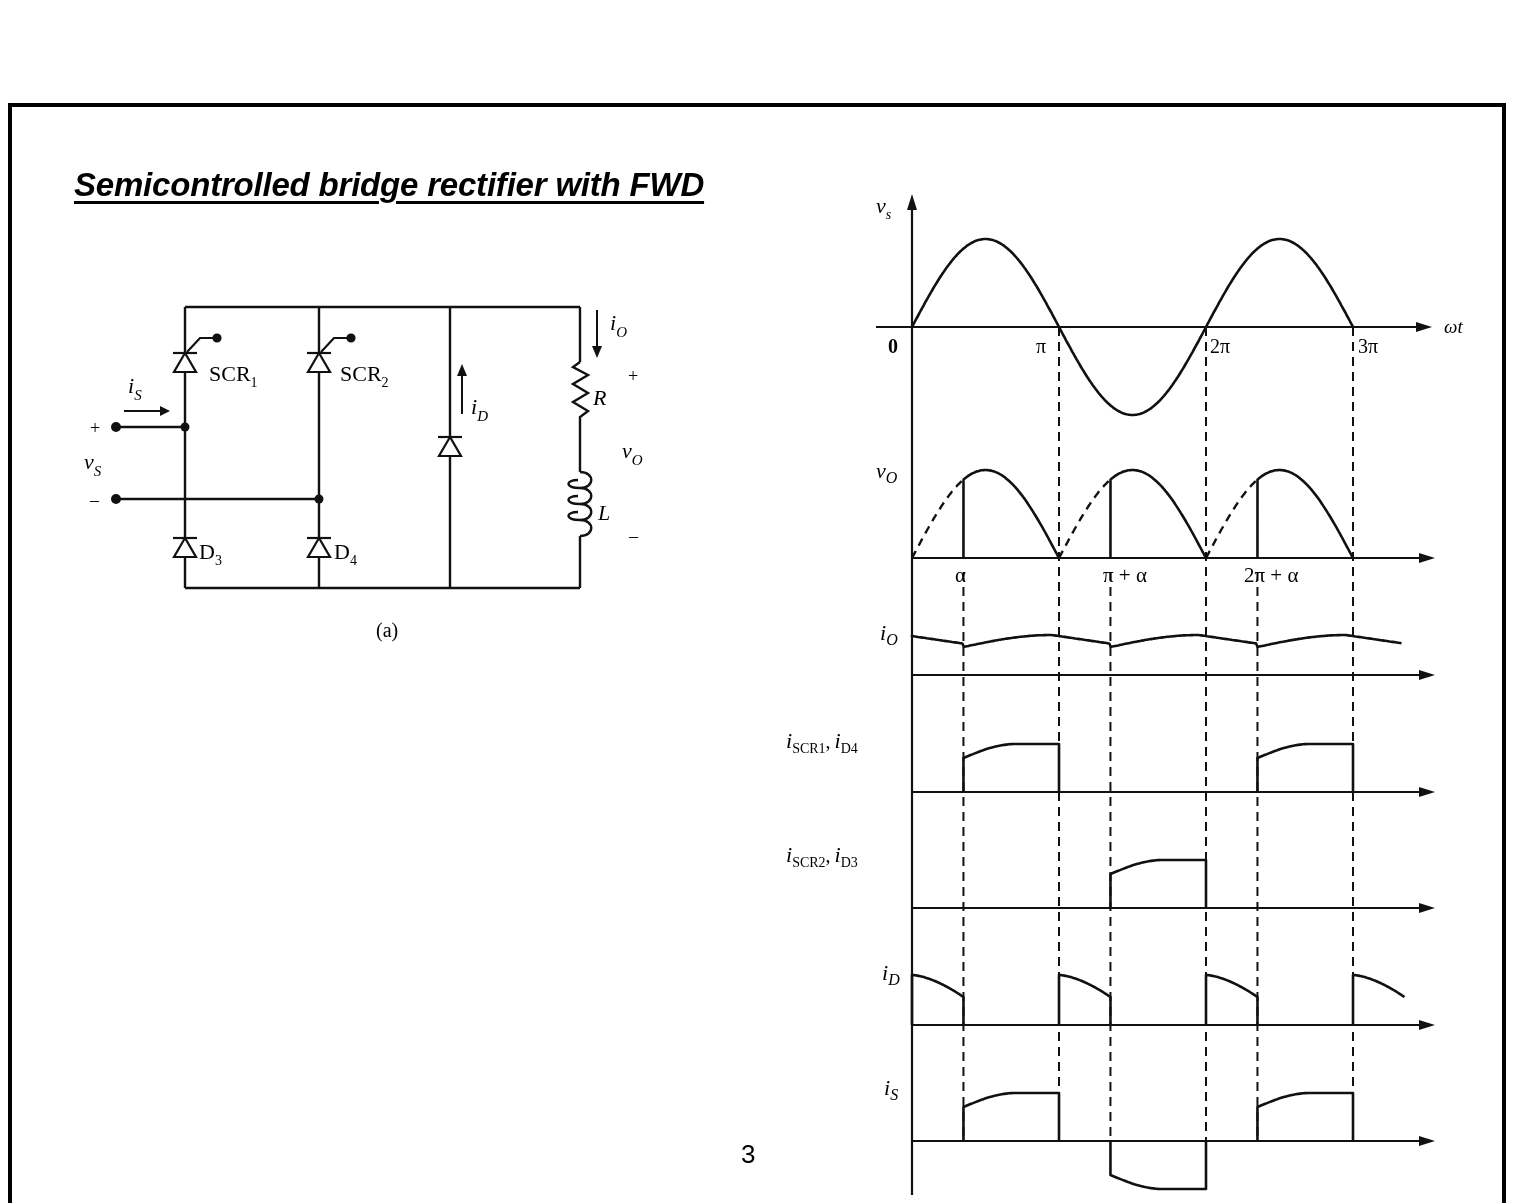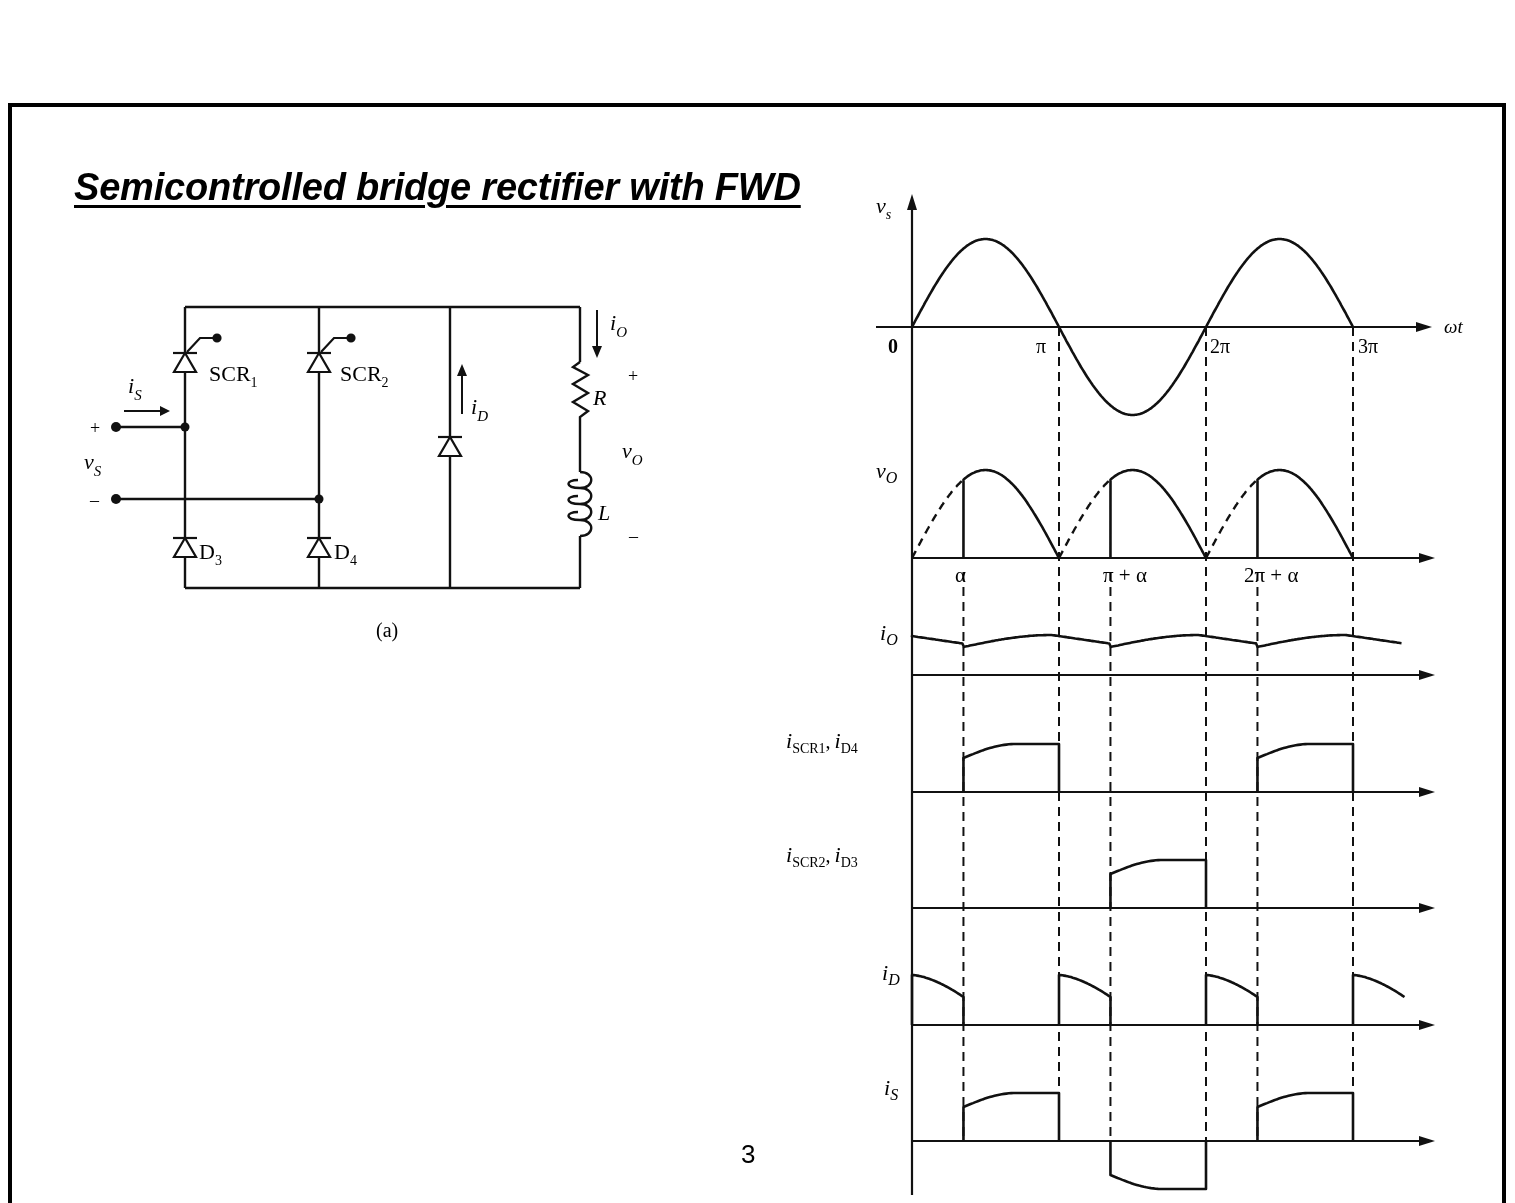--- a/index.html
+++ b/index.html
@@ -1,18 +1,18 @@
 <!DOCTYPE html>
 <html><head>
 <meta charset="utf-8">
 <style>
   html, body { margin:0; padding:0; background:#ffffff; }
   body { width:1515px; height:1203px; position:relative; overflow:hidden; font-family:"Liberation Serif", serif; color:#000; }
   .frame { position:absolute; left:8px; top:103px; width:1498px; height:1110px; border:4px solid #000; box-sizing:border-box; }
-  .title { position:absolute; left:74px; top:166px; font-family:"Liberation Sans", sans-serif; font-weight:bold; font-style:italic; font-size:38px; text-decoration:underline; text-decoration-thickness:3px; text-underline-offset:5px; letter-spacing:-0.2px;text-align:right; }
+  .title { position:absolute; left:74px; top:166px; font-family:"Liberation Sans", sans-serif; font-weight:bold; font-style:italic; font-size:33px; text-decoration:underline; text-decoration-thickness:3px; text-underline-offset:5px; letter-spacing:-0.2px;text-align:right; }
   .page-num { position:absolute; left:741px; top:1139px; font-family:"Liberation Sans", sans-serif; font-size:26px; }
   svg { position:absolute; left:0; top:0; }
   .lbl { font-family:"Liberation Serif", serif; fill:#000; }
 </style>
 </head>
 <body>
 
 <div class="frame"></div>
 <div class="title">Semicontrolled bridge rectifier with FWD</div>
 <div class="page-num">3</div>

